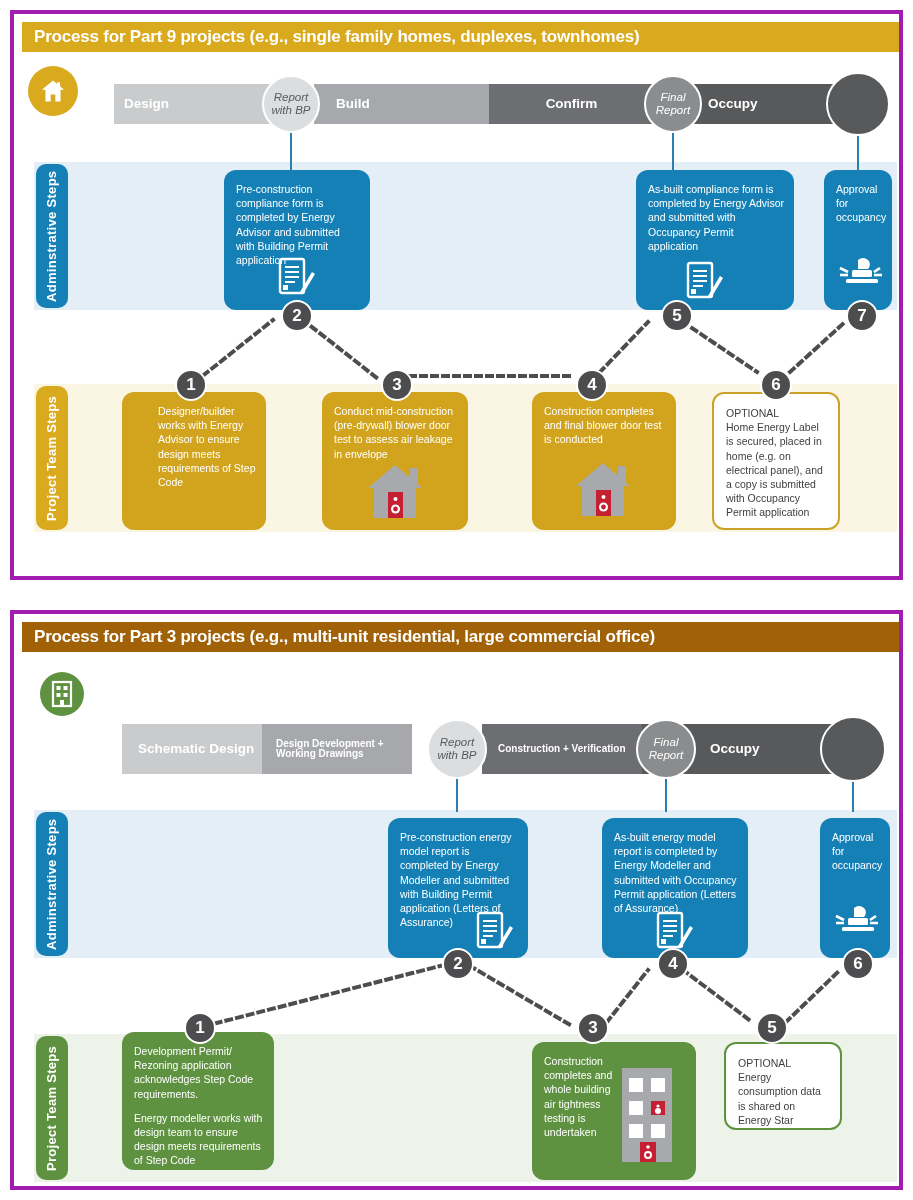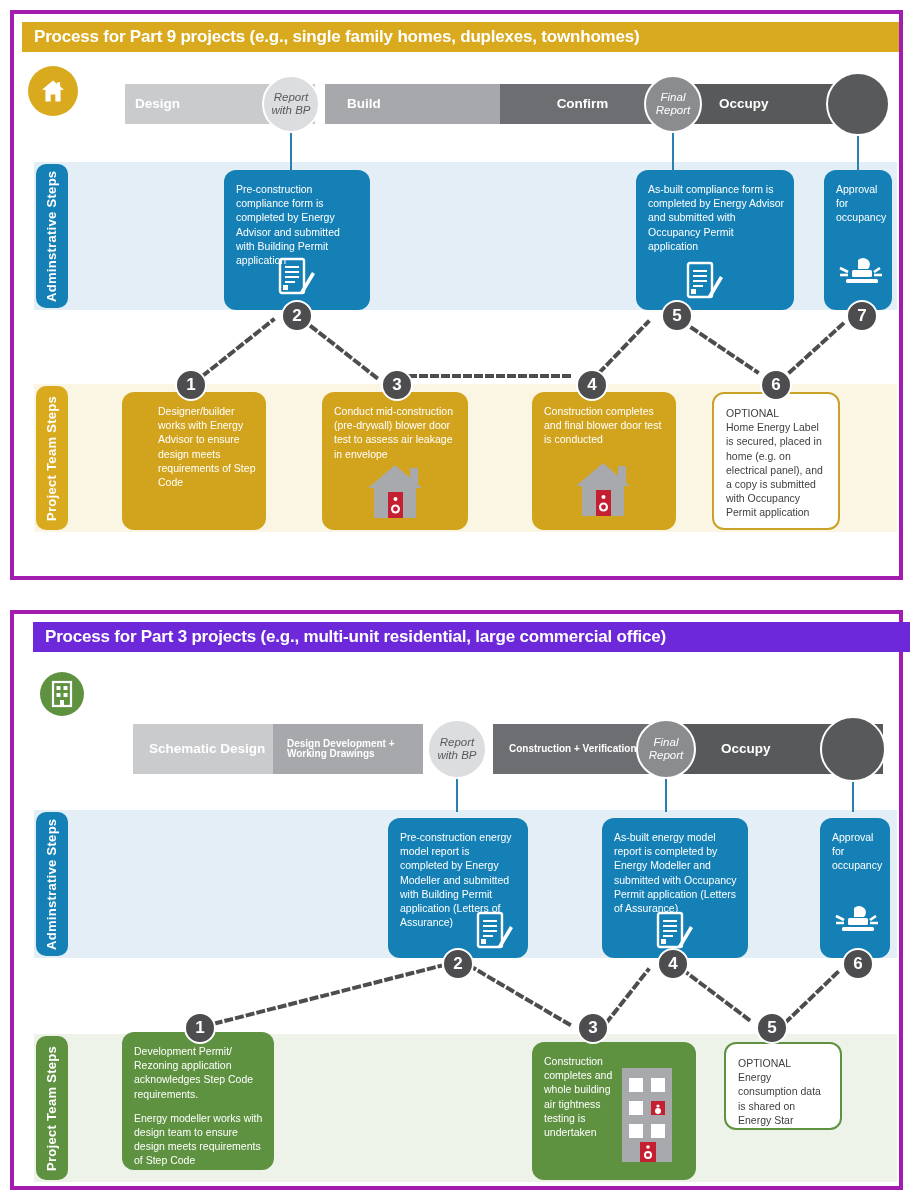--- a/index.html
+++ b/index.html
@@ -24,42 +24,41 @@
     position: absolute; left: 8px; top: 8px;
     width: 877px; height: 30px;
     display: flex; align-items: center;
     padding-left: 12px;
     color: #ffffff;
     font-size: 17px;
     font-weight: bold;
     letter-spacing: -0.2px;
   }
   .hdr-gold { background: #d9a91e; }
-  .hdr-green { background: #6d28d9; margin-left: 11px; }
+  .hdr-green { background: #a16207; }
 
   
   .brand-badge {
     position: absolute;
     border-radius: 50%;
     display: flex; align-items: center; justify-content: center;
   }
   #badge-home { left: 24px; top: 62px; width: 50px; height: 50px; background: #d9a91e; }
   #badge-building { left: 36px; top: 668px; width: 44px; height: 44px; background: #5f9240; }
 
   
   .tl-seg {
     position: absolute;
     height: 40px;
     display: flex; align-items: center;
     color: #ffffff;
     font-weight: bold;
     font-size: 13.5px;
     padding-left: 10px;
     line-height: 1.05;
-    margin-left: 11px;
   }
   .tl-seg.two-line { font-size: 10px; }
   .tl-light { background: #c9cbcd; }
   .tl-mid   { background: #a6a8ab; }
   .tl-dark  { background: #6d6e71; }
   .tl-darker{ background: #58595b; }
 
   .tl-circle {
     position: absolute;
     border-radius: 50%;

